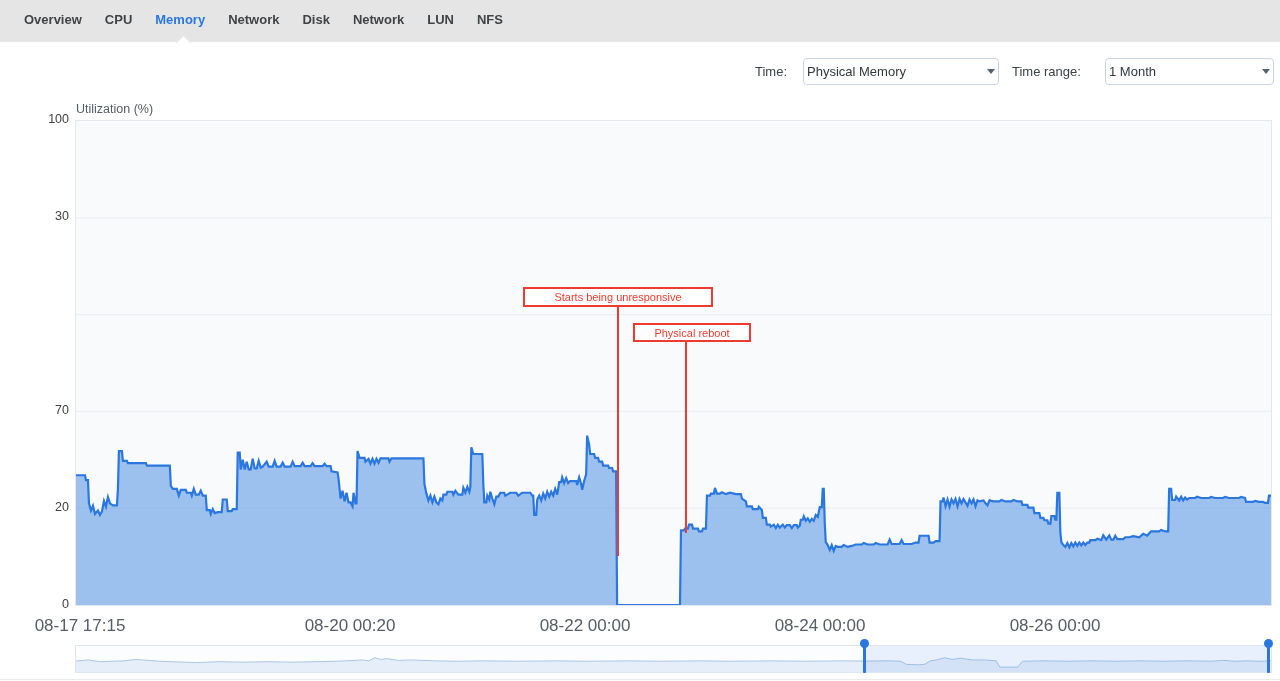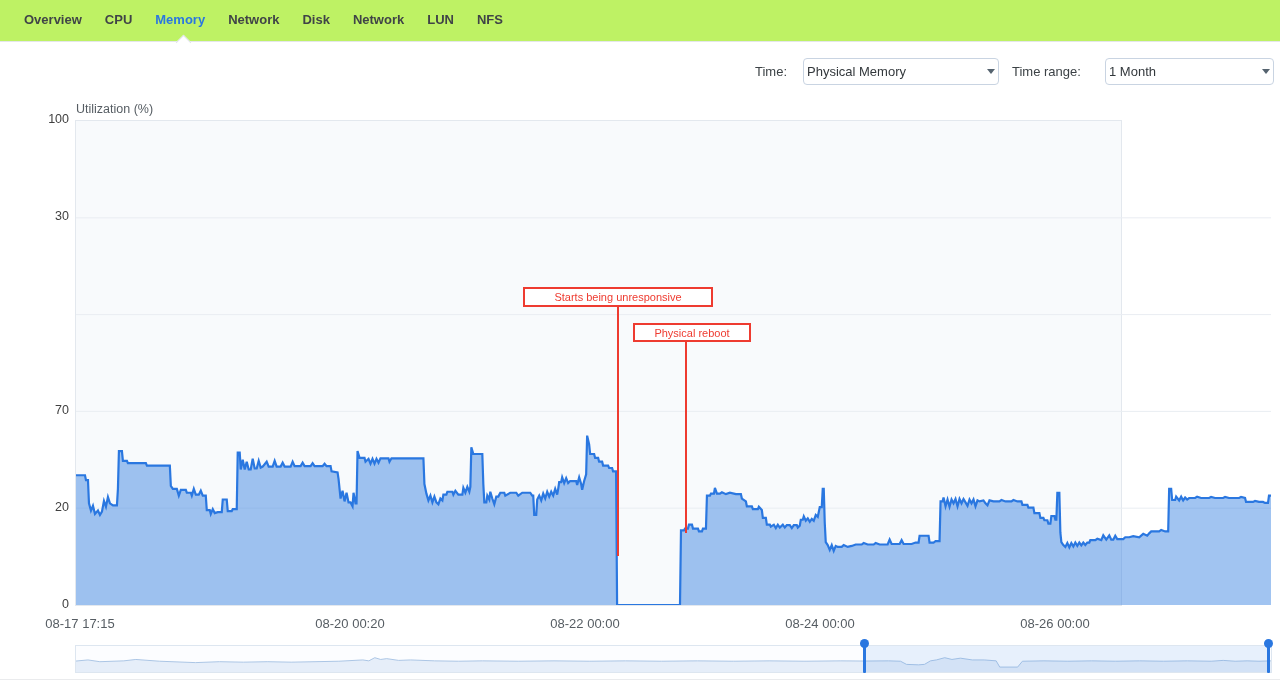--- a/index.html
+++ b/index.html
@@ -2,40 +2,40 @@
 <html><head>
 <meta charset="utf-8">
 <style>
   * { margin:0; padding:0; box-sizing:border-box; }
   body { background:#fff; }
   .app {
     position:relative; width:1280px; height:681px; overflow:hidden;
     font-family:"Liberation Sans", sans-serif; background:#fff; color:#333;
   }
   
-  .tabbar { position:absolute; left:0; top:0; width:100%; height:42px; background:#bef264; border-bottom:1px solid #e4e7ea; }
+  .tabbar { position:absolute; left:0; top:0; width:100%; height:42px; background:#e5e5e5; border-bottom:1px solid #e4e7ea; }
   .tabs { display:flex; gap:23px; padding-left:24px; padding-top:12px; }
   .tab { font-size:13px; font-weight:bold; color:#404447; cursor:pointer; white-space:nowrap; }
   .tab.active { color:#2a77e0; }
   .notch { position:absolute; left:178px; top:37px; width:11px; height:11px; background:#fff;
            border-left:1px solid #e0e4e8; border-top:1px solid #e0e4e8; transform:rotate(45deg); }
   
   .ctl-label { position:absolute; font-size:13px; color:#3c4246; top:64px; }
   .select { position:absolute; top:58px; height:27px; background:#fff; border:1px solid #c9d4e2; border-radius:4px;
             display:flex; align-items:center; justify-content:space-between; padding:0 3px; font-size:13px; color:#33383c; cursor:pointer; }
   .caret { width:0; height:0; border-left:4px solid transparent; border-right:4px solid transparent; border-top:5px solid #55636f; margin-left:8px; }
   #type-label { left:755px; }
   #type-select { left:803px; width:196px; }
   #range-label { left:1012px; }
   #range-select { left:1105px; width:169px; }
   
   .y-title { position:absolute; left:76px; top:102px; font-size:12.5px; color:#565d63; }
   .ylab { position:absolute; left:0; width:69px; text-align:right; font-size:12.5px; color:#404040; }
-  .xlab { position:absolute; top:616px; transform:translateX(-50%); font-size:13px; color:#565d63; white-space:nowrap; }
-  .plot { position:absolute; left:75px; top:120px; width:1047px; height:486px;
+  .xlab { position:absolute; top:616px; transform:translateX(-50%); font-size:17px; color:#565d63; white-space:nowrap; }
+  .plot { position:absolute; left:75px; top:120px; width:1197px; height:486px;
           background:#f8fafc; border:1px solid #e3e8ee; }
   .plot svg { position:absolute; left:0; top:0; }
   .anno-line { position:absolute; width:2px; background:#ee3b30; z-index:3; }
   .anno-box { position:absolute; background:#fff; border:2px solid #ee3b30; color:#ee3b30;
               font-size:11px; text-align:center; z-index:4; display:flex; align-items:center; justify-content:center; white-space:nowrap; }
   
   .mini { position:absolute; left:75px; top:645px; width:1197px; height:28px; background:#fcfdff; border:1px solid #dde6f0; }
   .mini svg { position:absolute; left:0; top:0; }
   .sel { position:absolute; top:0; bottom:0; background:rgba(47,124,224,0.10); }
   .handle { position:absolute; width:3px; top:-3px; bottom:-1px; background:#2a77e0; border-radius:1px; cursor:ew-resize; z-index:2; }

